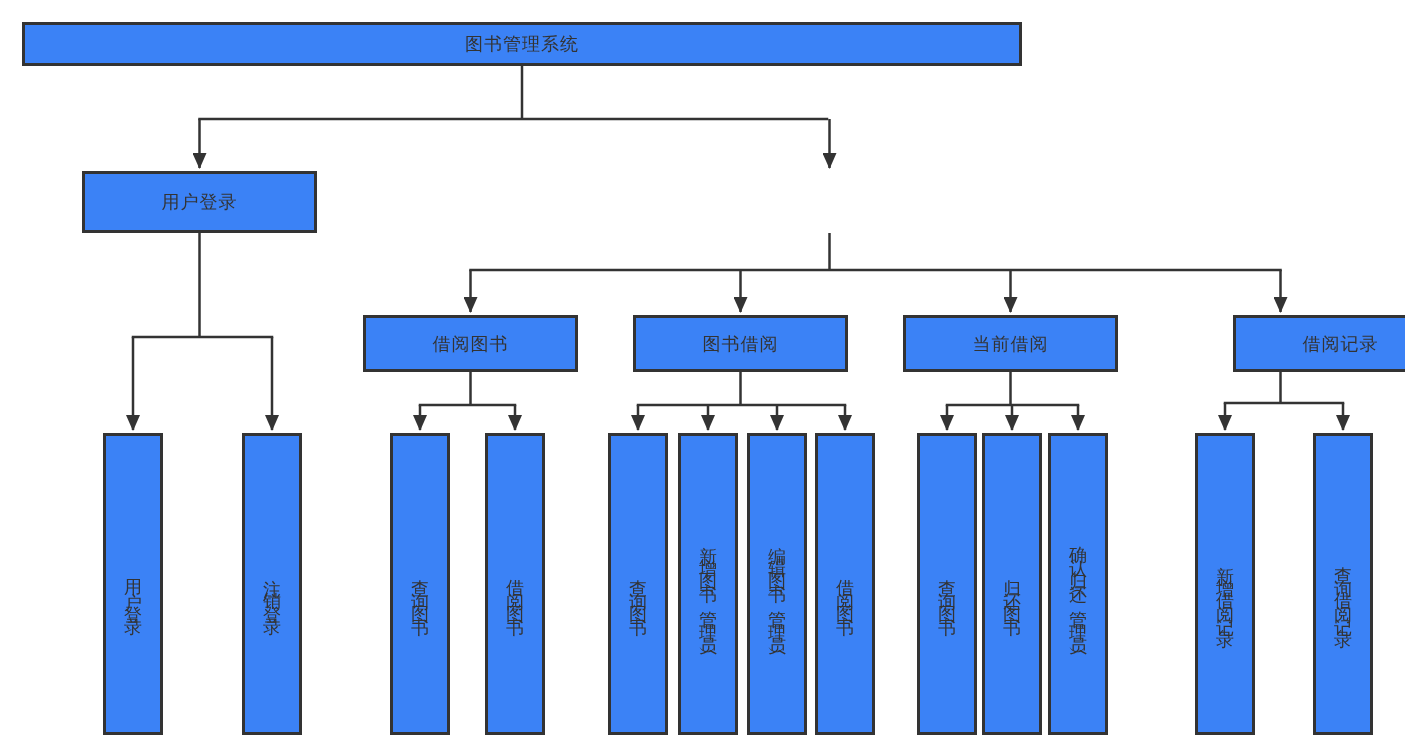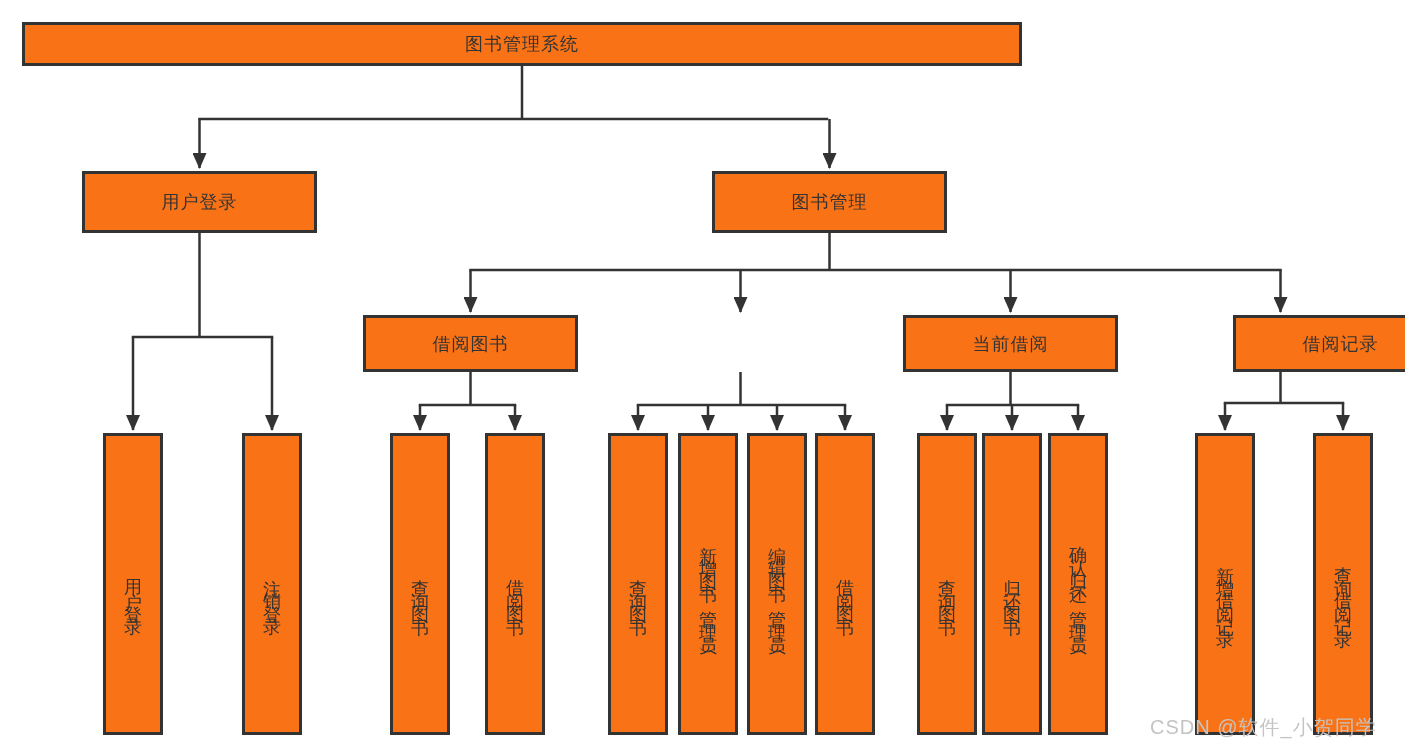--- a/index.html
+++ b/index.html
@@ -8,21 +8,21 @@
     width:1405px;height:747px;
     background:var(--bg,#fff);
     font-family:"Liberation Sans","DejaVu Sans",sans-serif;
     overflow:hidden;
   }
   #wires{position:absolute;left:0;top:0;z-index:1;}
   .box{
     position:absolute;
     box-sizing:border-box;
     border:3px solid var(--line,#333);
-    background:#f97316;
+    background:#3b82f6;
     display:flex;align-items:center;justify-content:center;
     z-index:2;
     text-align:center;
   }
   .lbl{
     color:var(--text,#333);
     font-size:18px;
     letter-spacing:1px;
     white-space:nowrap;
   }
@@ -97,26 +97,26 @@
     </g>
   </svg>
 
   <div class="box" style="left:22px;top:22px;width:1000px;height:44px">
     <span class="lbl">图书管理系统</span>
   </div>
 
   <div class="box" style="left:82px;top:171px;width:235px;height:62px">
     <span class="lbl">用户登录</span>
   </div>
-  <div class="box" style="left:712px;top:171px;width:235px;height:62px">
-    <span class="lbl">图书管理</span>
-  </div>
 
   <div class="box" style="left:363px;top:315px;width:215px;height:57px">
     <span class="lbl">借阅图书</span>
+  </div>
+  <div class="box" style="left:633px;top:315px;width:215px;height:57px">
+    <span class="lbl">图书借阅</span>
   </div>
   <div class="box" style="left:903px;top:315px;width:215px;height:57px">
     <span class="lbl">当前借阅</span>
   </div>
   <div class="box" style="left:1233px;top:315px;width:215px;height:57px">
     <span class="lbl">借阅记录</span>
   </div>
 
   <div class="box v" style="left:103px;top:433px;width:60px;height:302px">
     <span class="lbl">用户登录</span>
@@ -155,15 +155,14 @@
     <span class="lbl">确认归还（管理员）</span>
   </div>
 
   <div class="box v" style="left:1195px;top:433px;width:60px;height:302px">
     <span class="lbl">新增借阅记录</span>
   </div>
   <div class="box v" style="left:1313px;top:433px;width:60px;height:302px">
     <span class="lbl">查询借阅记录</span>
   </div>
 
-  <div class="watermark">CSDN @软件_小贺同学</div>
 
 </div>
 
 </body></html>

